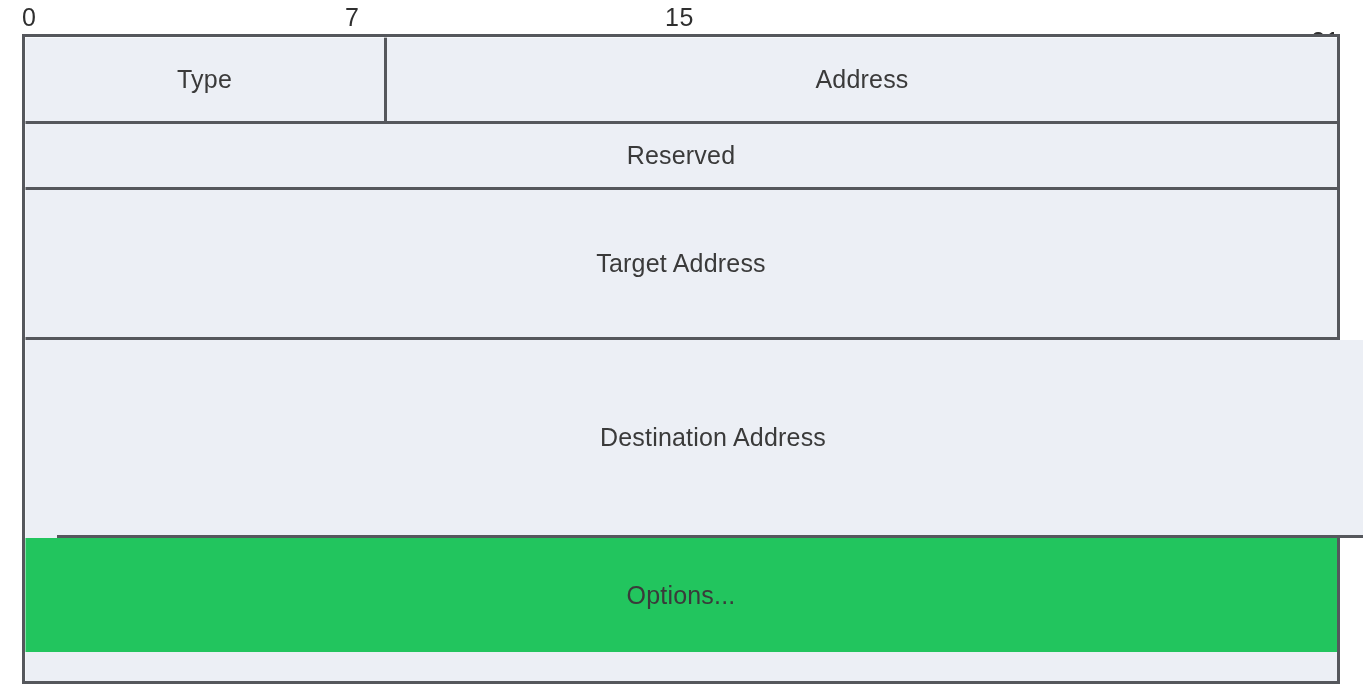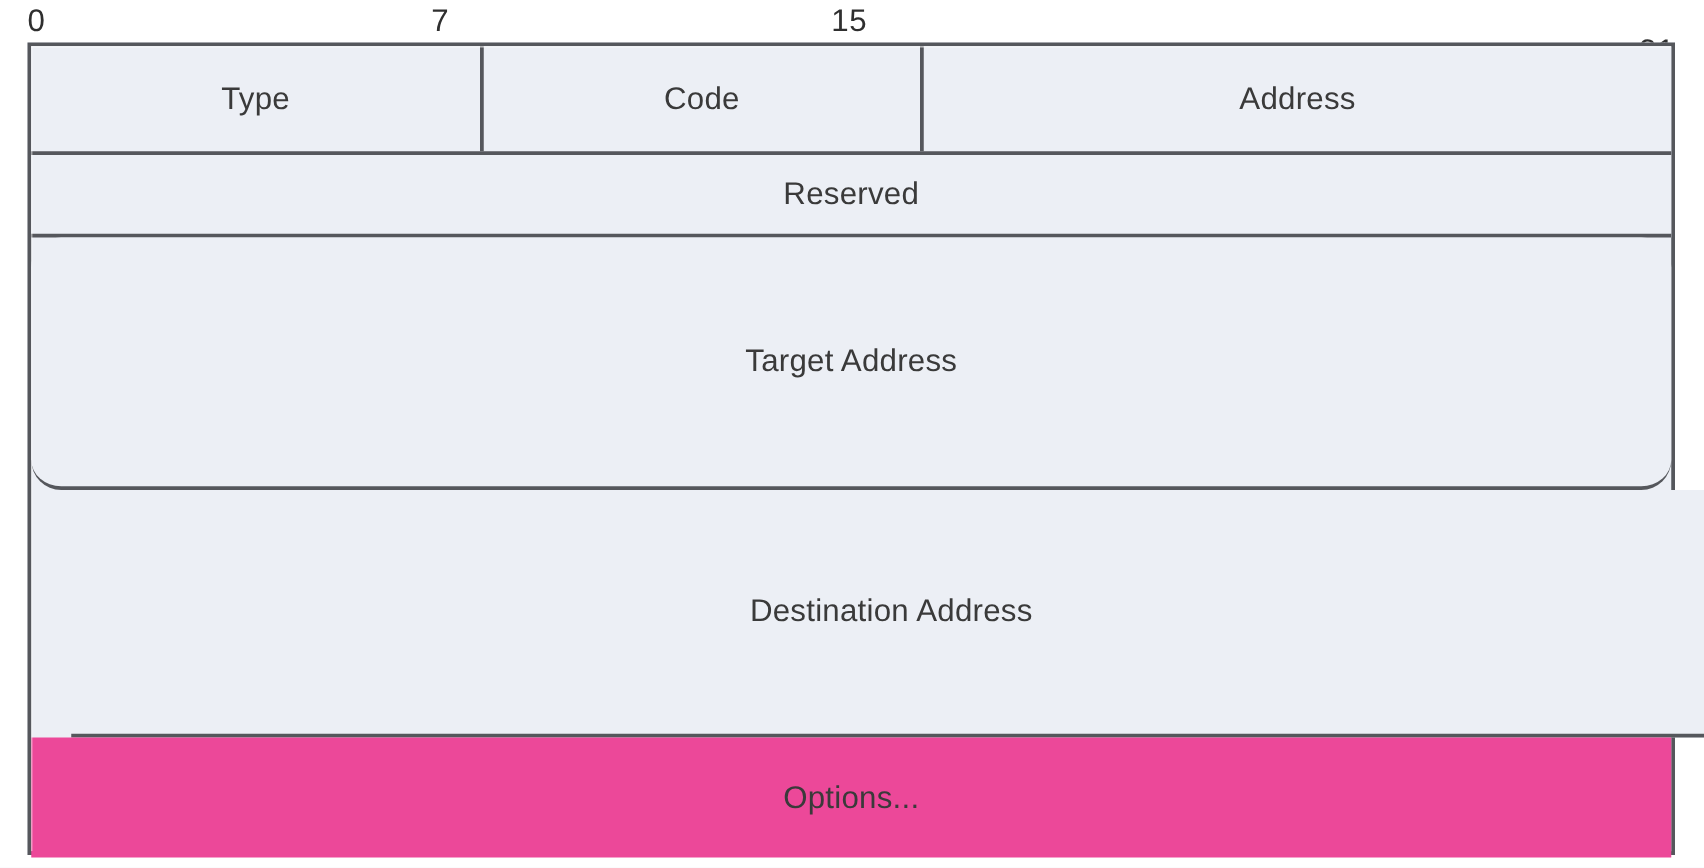--- a/index.html
+++ b/index.html
@@ -63,23 +63,23 @@
     display: flex;
     border-bottom: 3px solid #55575c;
     background: #eceff5;
   }
   .row:last-child {
     border-bottom: none;
   }
 
   .row-head    { height: 87px; }
   .row-res     { height: 66px; }
-  .row-target  { height: 202px; border-radius: 24px; }
+  .row-target  { height: 150px; }
   .row-dest    { height: 198px; margin-left: 32px; }
-  .row-options { height: 96px; background: #ec4899; }
+  .row-options { height: 114px; background: #22c55e; }
 
   .cell {
     display: flex;
     align-items: center;
     justify-content: center;
     box-sizing: border-box;
     font-size: 25px;
     color: #3a3a3a;
     letter-spacing: 0.2px;
     border-right: 3px solid #55575c;
@@ -112,21 +112,20 @@
     <span class="tick tick-0">0</span>
     <span class="tick tick-7">7</span>
     <span class="tick tick-15">15</span>
     <span class="tick tick-31">31</span>
   </div>
 
   <div class="packet">
 
     <div class="row row-head">
       <div class="cell cell-type">Type</div>
-      <div class="cell cell-code">Code</div>
       <div class="cell cell-checksum">Address</div>
     </div>
 
     <div class="row row-res">
       <div class="cell cell-full">Reserved</div>
     </div>
 
     <div class="row row-target">
       <div class="cell cell-full">Target Address</div>
     </div>

